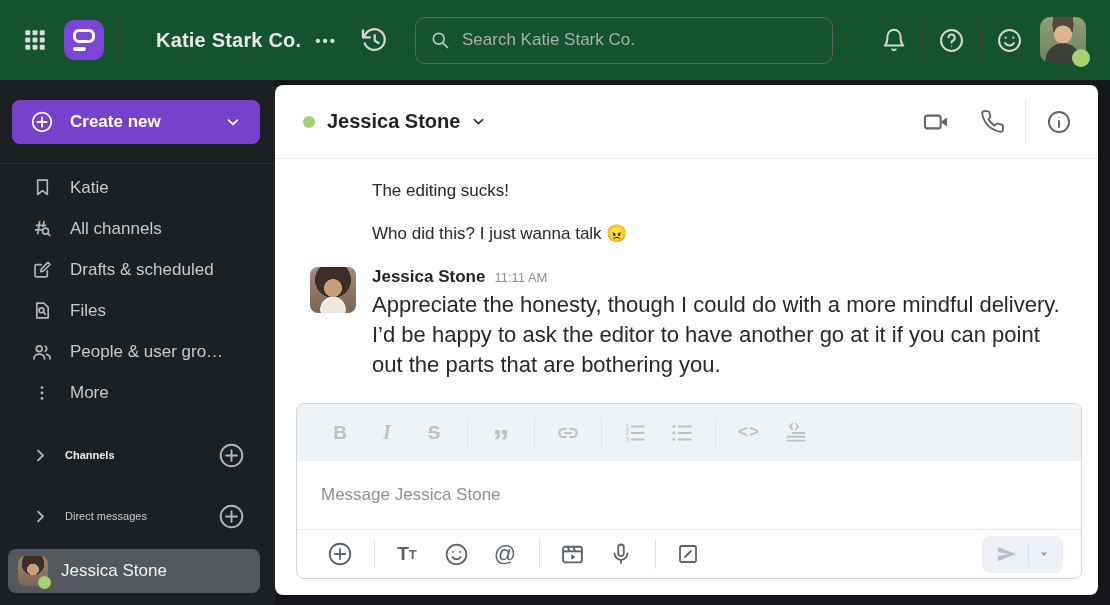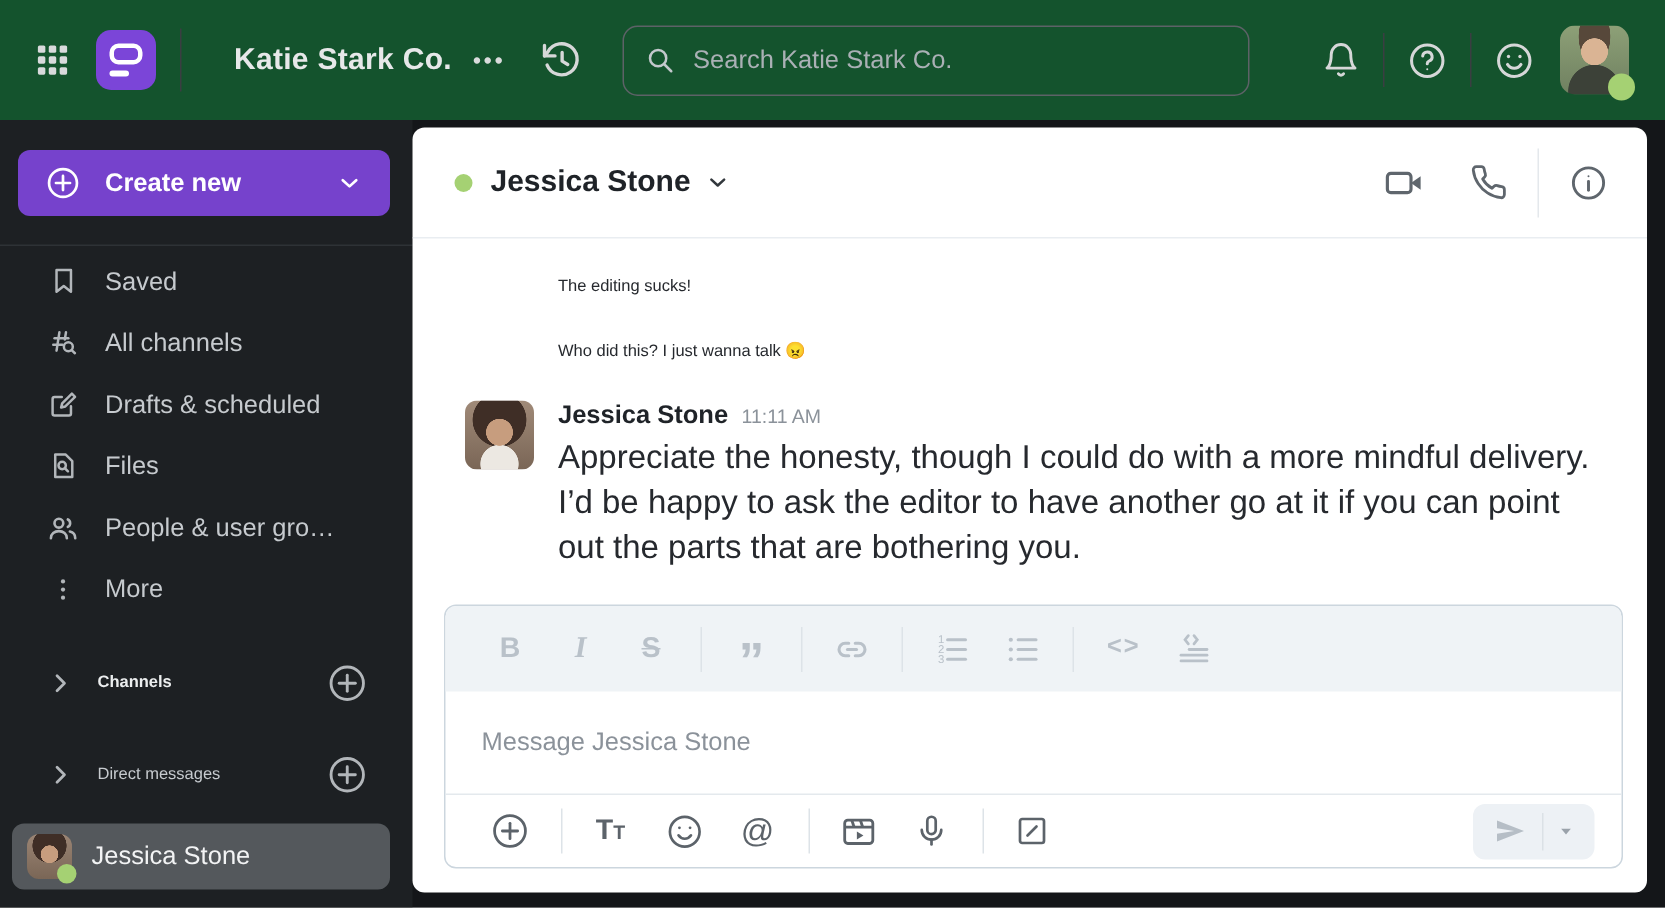--- a/index.html
+++ b/index.html
@@ -67,21 +67,21 @@
   .presence { width:12px; height:12px; border-radius:50%; background:#a5d173; }
   .chat-title { font-size:20px; font-weight:bold; color:#1f2328; margin-left:12px; cursor:pointer; }
   .title-chev { margin-left:10px; display:flex; color:#33383d; cursor:pointer; }
   .ch-right { margin-left:auto; display:flex; align-items:center; color:#5f666d; }
   .ch-right .sep { width:1px; height:46px; background:#e4e8ec; margin:0 20px; }
   .ch-right .icon-btn { color:#5f666d; }
   .ch-right .icon-btn + .icon-btn { margin-left:30px; }
 
   
   .messages { flex:1; padding:22px 30px 0 35px; overflow:hidden; }
-  .msg-simple { margin-left:62px; font-size:11px; line-height:20px; color:#26292e; margin-bottom:23px; }
+  .msg-simple { margin-left:62px; font-size:17px; line-height:20px; color:#26292e; margin-bottom:23px; }
   .msg-group { display:flex; margin-top:1px; }
   .avatar-lg { width:46px; height:46px; border-radius:8px; flex:0 0 46px;
     background:
       radial-gradient(circle at 50% 46%, #c79d7e 0 26%, transparent 27%),
       radial-gradient(circle at 50% 92%, #ece8e2 0 26%, transparent 27%),
       radial-gradient(circle at 50% 28%, #3f2e26 0 44%, transparent 45%),
       linear-gradient(#a08a78, #7a6656); }
   .msg-content { margin-left:16px; }
   .msg-head { display:flex; align-items:baseline; }
   .msg-author { font-size:17px; font-weight:bold; color:#1f2328; cursor:pointer; }
@@ -202,21 +202,21 @@
       </button>
       <div class="sb-divider"></div>
 
       <nav class="nav">
         <div class="nav-item">
           <span class="nav-ic">
             <svg width="21" height="21" viewBox="0 0 24 24" fill="none" stroke="currentColor" stroke-width="1.9" stroke-linejoin="round">
                 <path d="M6.5 3.5h11V20l-5.5-4.4L6.5 20z"></path>
               </svg>
           </span>
-          <span class="nav-lbl">Saved</span>
+          <span class="nav-lbl">Katie</span>
         </div>
         <div class="nav-item">
           <span class="nav-ic">
             <svg width="21" height="21" viewBox="0 0 24 24" fill="none" stroke="currentColor" stroke-width="1.9" stroke-linecap="round">
               <line x1="5" y1="8.5" x2="15.5" y2="8.5"></line>
                 <line x1="4" y1="13.5" x2="11" y2="13.5"></line>
               <line x1="8.7" y1="4" x2="6.5" y2="18"></line>
                 <line x1="13.7" y1="4" x2="12.8" y2="9.5"></line>
               <circle cx="15.5" cy="15" r="3.4"></circle>
                 <line x1="18" y1="17.6" x2="20.5" y2="20"></line>

